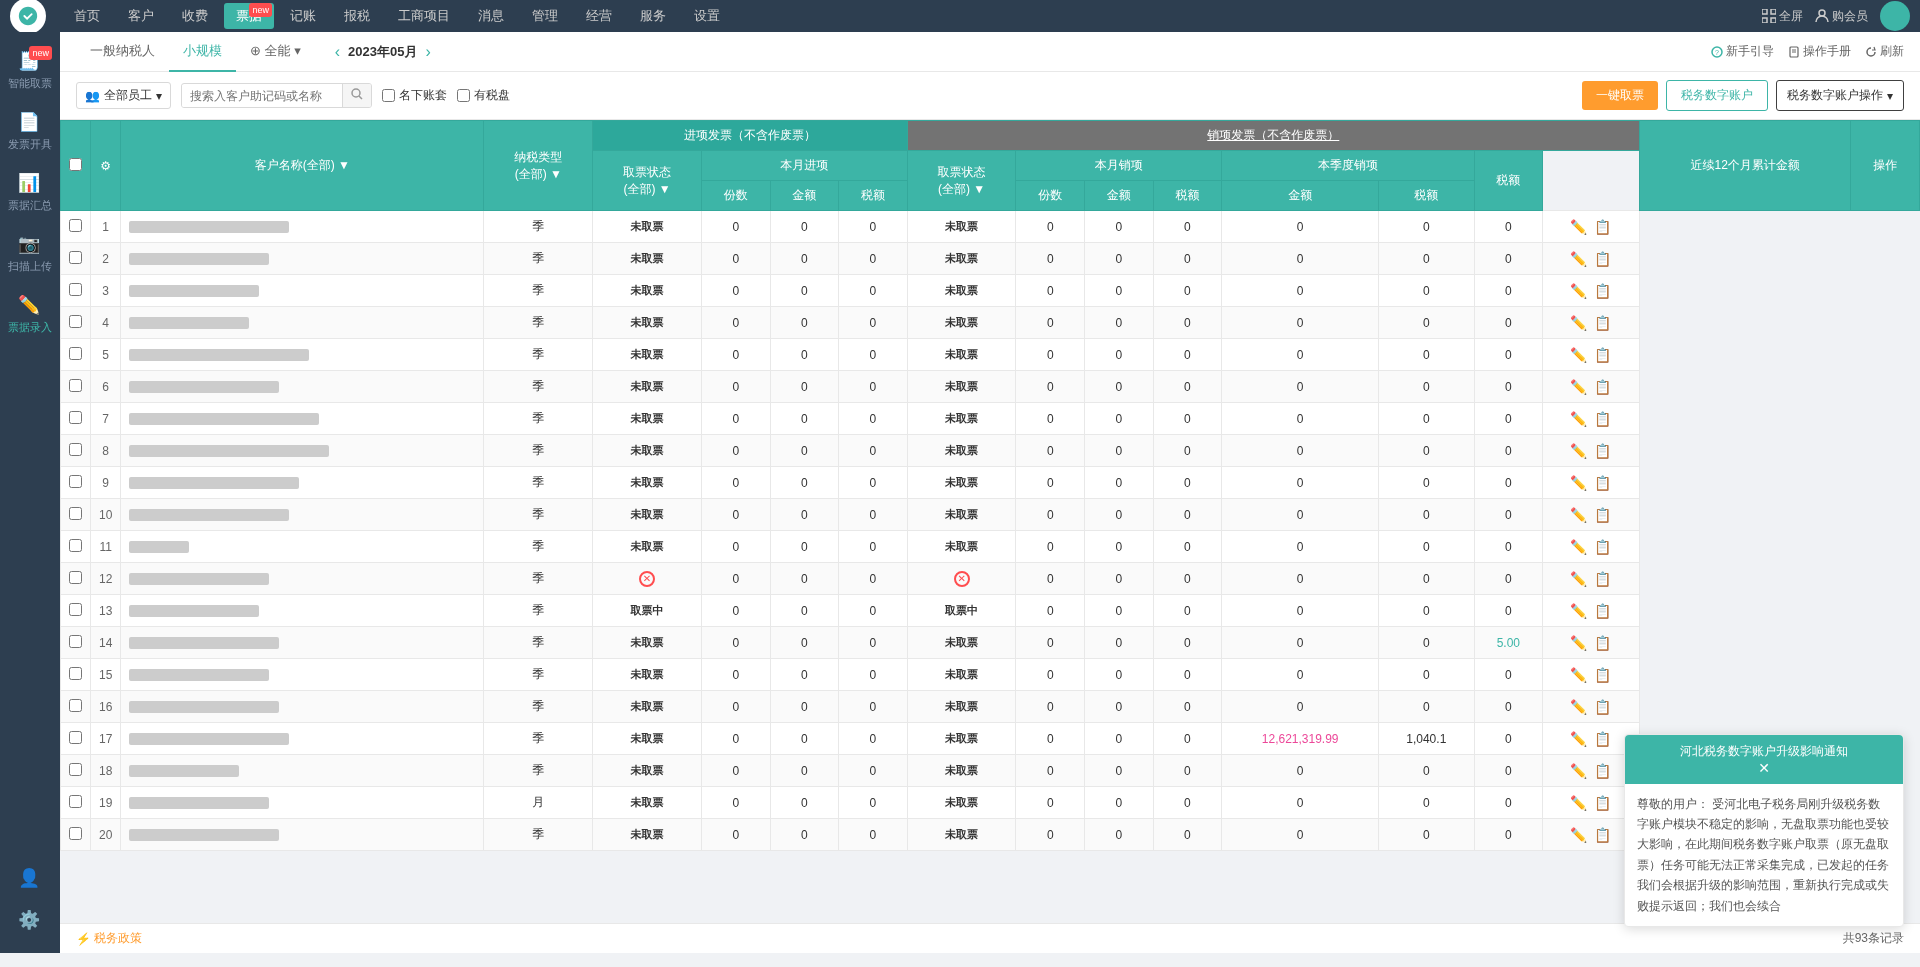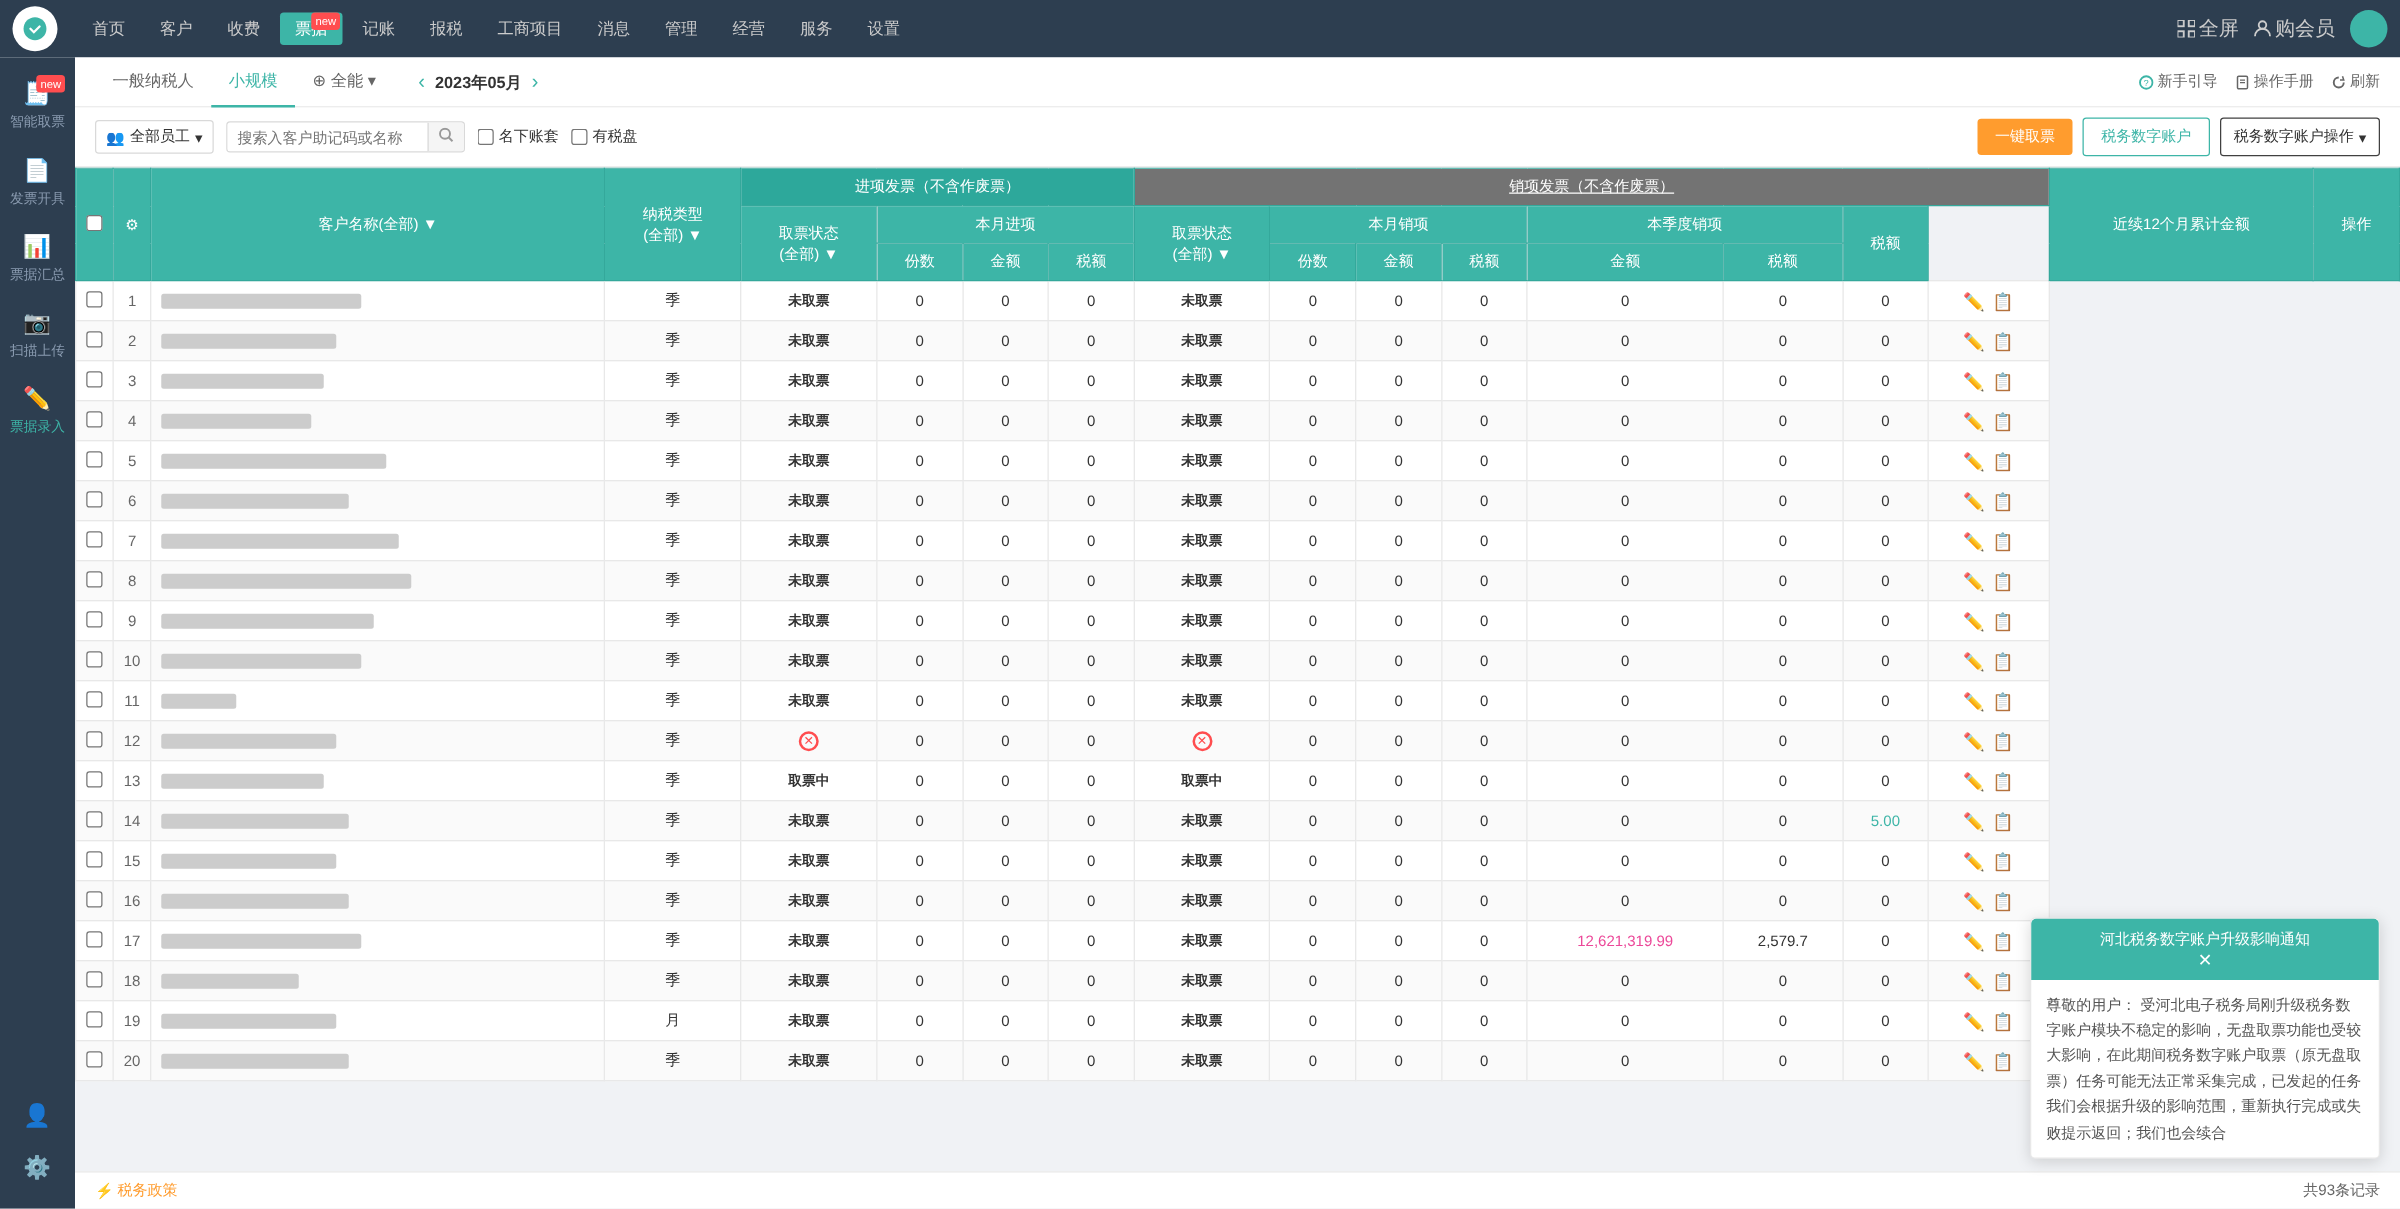--- a/index.html
+++ b/index.html
@@ -1,20 +1,20 @@
 <!DOCTYPE html>
 <html><head>
   <meta charset="utf-8">
   <style>
     * { box-sizing: border-box; margin: 0; padding: 0; }
     body { font-family: "Microsoft YaHei", Arial, sans-serif; font-size: 12px; background: #f0f2f5; color: #333; overflow: hidden; }
 
     
     .top-nav {
-      height: 46px;
+      height: 32px;
       background: #2d3e50;
       display: flex;
       align-items: center;
       padding: 0 10px;
       color: #ccc;
     }
     .top-nav .logo {
       width: 36px; height: 36px;
       background: #fff;
       border-radius: 50%;
@@ -40,21 +40,21 @@
     .nav-item .new-badge {
       position: absolute;
       top: 0; right: 2px;
       background: #ff4d4f;
       color: #fff;
       font-size: 9px;
       padding: 0 3px;
       border-radius: 3px;
       line-height: 14px;
     }
-    .nav-right { display: flex; gap: 12px; margin-left: auto; font-size: 16px; color: #ccc; }
+    .nav-right { display: flex; gap: 12px; margin-left: auto; font-size: 12px; color: #ccc; }
     .nav-right .fullscreen-btn, .nav-right .member-btn { cursor: pointer; display: flex; align-items: center; gap: 3px; }
     .nav-right .avatar {
       width: 30px; height: 30px;
       background: #3db5a7;
       border-radius: 50%;
       cursor: pointer;
     }
 
     
     .layout { display: flex; height: calc(100vh - 46px); }
@@ -824,21 +824,21 @@
     <td>季</td>
     <td><span class="status-badge">未取票</span></td>
     <td>0</td>
     <td>0</td>
     <td>0</td>
     <td><span class="status-badge">未取票</span></td>
     <td>0</td>
     <td>0</td>
     <td>0</td>
     <td style="color:#ec4899;">12,621,319.99</td>
-    <td>2,579.7</td>
+    <td>1,040.1</td>
     <td><span>0</span></td>
     <td>
       <div class="action-btns">
         <span class="action-btn">✏️</span>
         <span class="action-btn">📋</span>
       </div>
     </td>
   </tr>
             <tr>
     <td><input type="checkbox" style=""></td>

